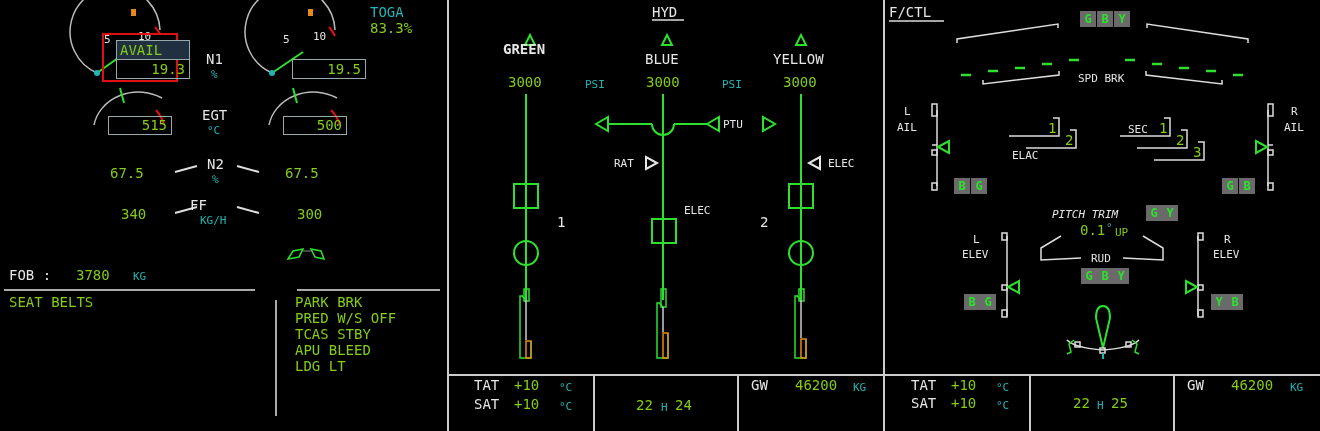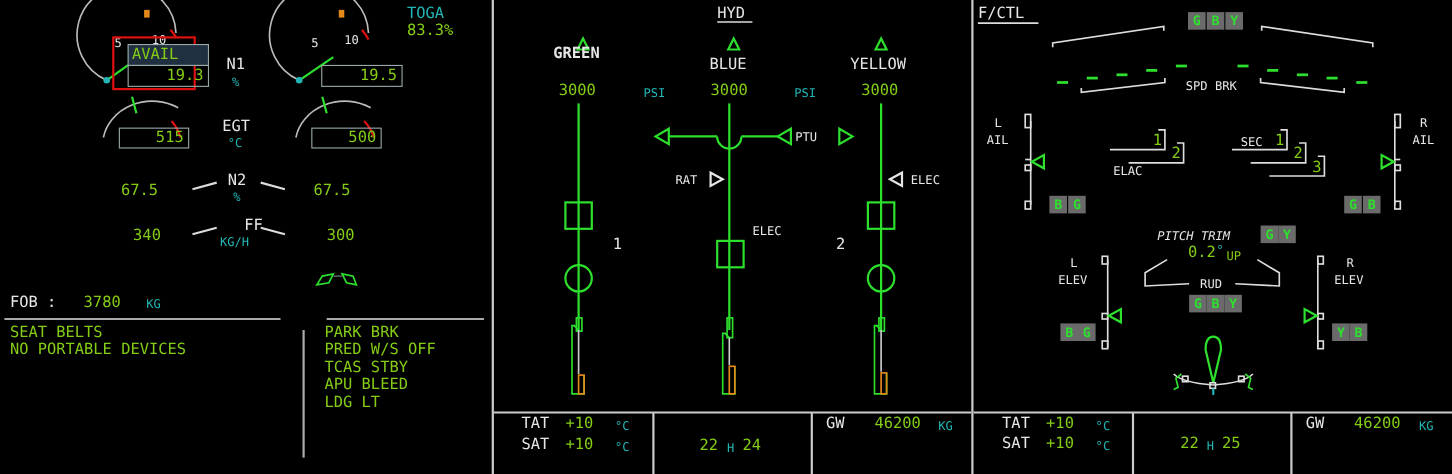--- a/index.html
+++ b/index.html
@@ -82,30 +82,29 @@
   <span class="abs t w" style="left:202px;top:107px;">EGT</span>
   <span class="abs t c s" style="left:207px;top:123px;">°C</span>
 
   <span class="abs t g" style="left:110px;top:165px;">67.5</span>
   <span class="abs t g" style="left:285px;top:165px;">67.5</span>
   <span class="abs t w" style="left:207px;top:156px;">N2</span>
   <span class="abs t c s" style="left:212px;top:172px;">%</span>
 
   <span class="abs t g" style="left:121px;top:206px;">340</span>
   <span class="abs t g" style="left:297px;top:206px;">300</span>
-  <span class="abs t w" style="left:222px;top:197px;">FF</span>
+  <span class="abs t w" style="left:190px;top:197px;">FF</span>
   <span class="abs t c s" style="left:200px;top:213px;text-align:right;">KG/H</span>
 
   <span class="abs t w" style="left:9px;top:267px;">FOB :</span>
   <span class="abs t g" style="left:76px;top:267px;">3780</span>
   <span class="abs t c s" style="left:133px;top:269px;">KG</span>
 
   <div class="abs" style="left:9px;top:294px;">
     <div class="t g">SEAT BELTS</div>
-    <div class="t g">NO PORTABLE DEVICES</div>
   </div>
   <div class="abs" style="left:295px;top:294px;">
     <div class="t g">PARK BRK</div>
     <div class="t g">PRED W/S OFF</div>
     <div class="t g">TCAS STBY</div>
     <div class="t g">APU BLEED</div>
     <div class="t g">LDG LT</div>
   </div>
 </div>
 
@@ -295,21 +294,21 @@
   <span class="abs t g" style="left:163px;top:120px;">1</span>
   <span class="abs t g" style="left:180px;top:132px;">2</span>
   <span class="abs t w s" style="left:243px;top:122px;">SEC</span>
   <span class="abs t g" style="left:274px;top:120px;">1</span>
   <span class="abs t g" style="left:291px;top:132px;">2</span>
   <span class="abs t g" style="left:308px;top:144px;">3</span>
 
   <span class="abs t w s" style="left:167px;top:207px;font-style:italic;">PITCH TRIM</span>
   <div class="hb" style="left:261px;top:205px;">G</div>
   <div class="hb" style="left:277px;top:205px;">Y</div>
-  <span class="abs t g" style="left:195px;top:222px;">0.2</span>
+  <span class="abs t g" style="left:195px;top:222px;">0.1</span>
   <span class="abs t c s" style="left:221px;top:220px;">°</span>
   <span class="abs t g s" style="left:230px;top:225px;">UP</span>
 
   <span class="abs t w s" style="left:88px;top:232px;">L</span>
   <span class="abs t w s" style="left:77px;top:247px;">ELEV</span>
   <span class="abs t w s" style="left:339px;top:232px;">R</span>
   <span class="abs t w s" style="left:328px;top:247px;">ELEV</span>
 
   <div class="hb" style="left:79px;top:294px;">B</div>
   <div class="hb" style="left:95px;top:294px;">G</div>

